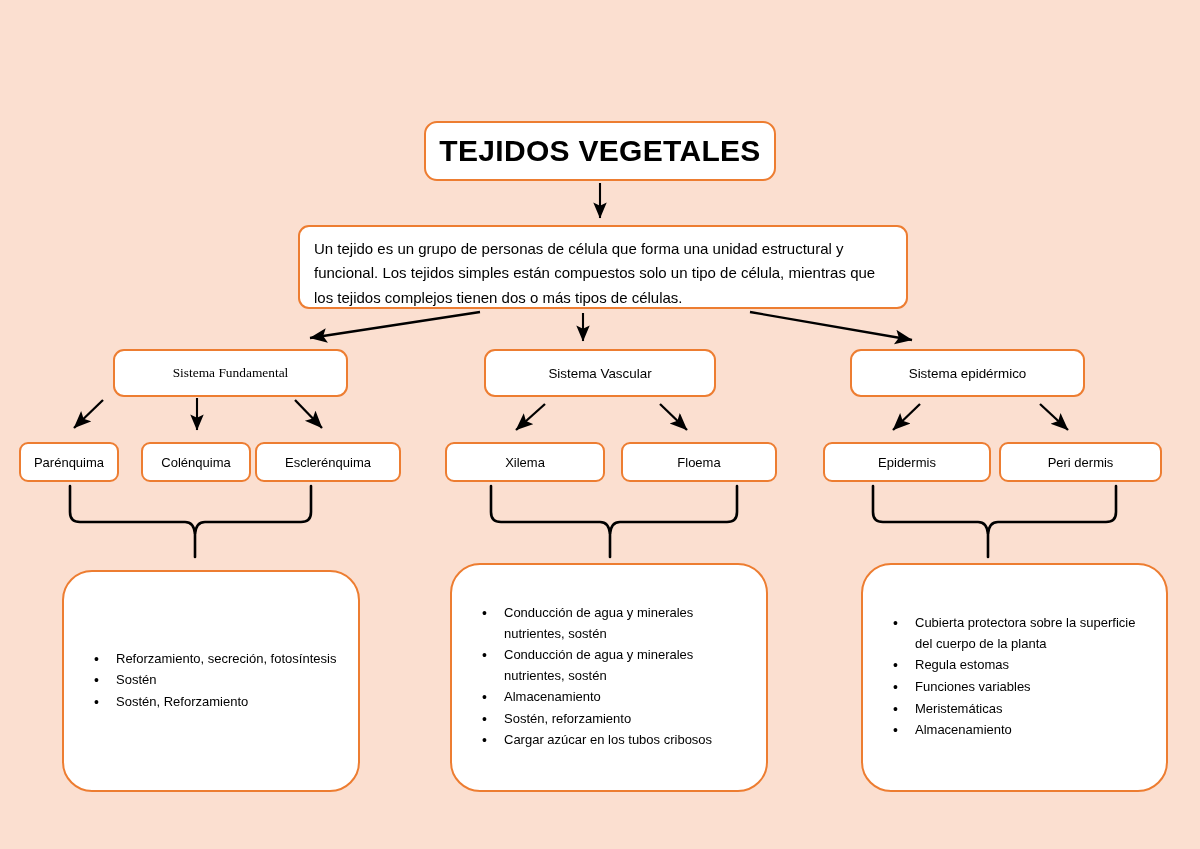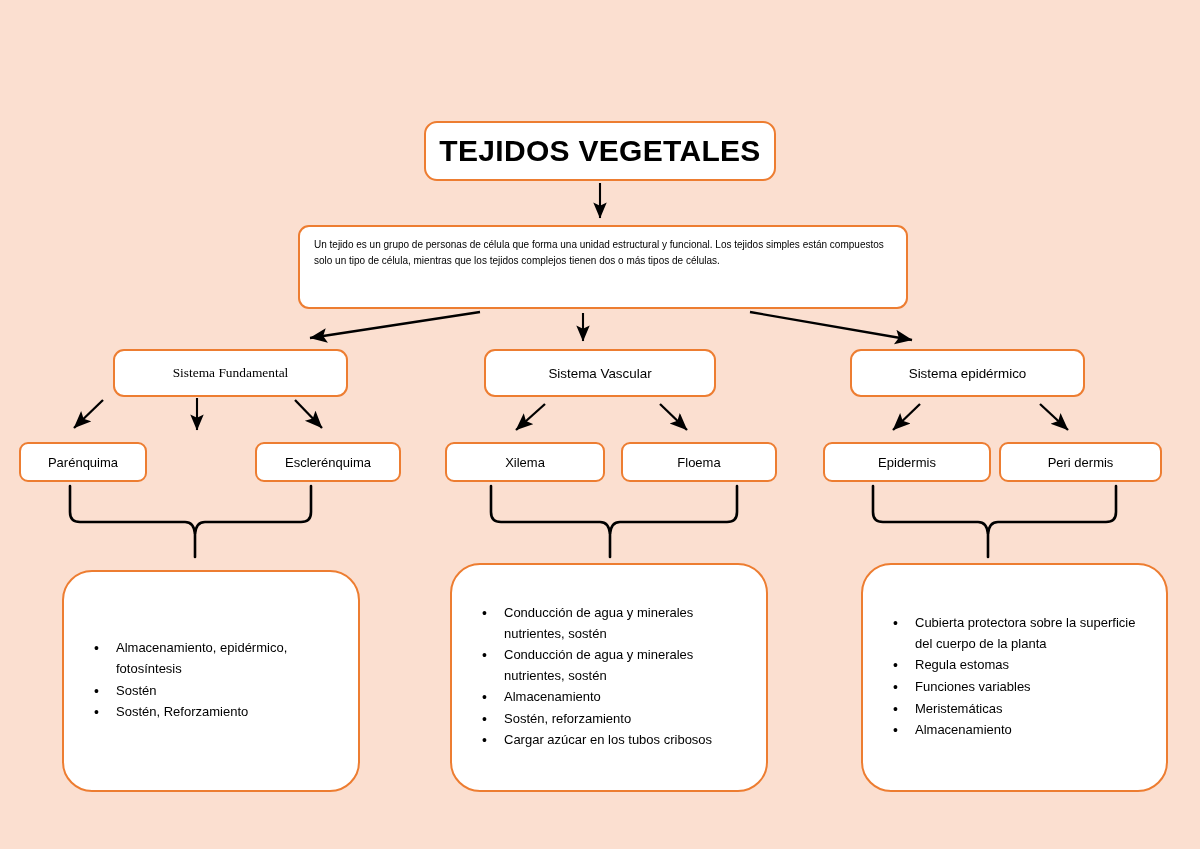--- a/index.html
+++ b/index.html
@@ -49,39 +49,39 @@
   }
   .para-box {
     left: 298px;
     top: 225px;
     width: 610px;
     height: 84px;
     border-radius: 11px;
     align-items: flex-start;
     justify-content: flex-start;
     padding: 10px 14px 8px 14px;
-    font-size: 10px;
+    font-size: 15px;
     line-height: 1.62;
     text-align: left;
   }
   .sys-box {
     height: 48px;
     border-radius: 11px;
     font-size: 13.4px;
   }
   .sys-fundamental { left: 113px;  top: 349px; width: 235px; font-family: Liberation Serif, serif; }
   .sys-vascular    { left: 484px;  top: 349px; width: 232px; }
   .sys-epidermico  { left: 850px;  top: 349px; width: 235px; }
 
   .tis-box {
     height: 40px;
     border-radius: 9px;
     font-size: 13px;
   }
-  .tis-parenquima    { left: 19px;  top: 442px; width: 128px; }
+  .tis-parenquima    { left: 19px;  top: 442px; width: 100px; }
   .tis-colenquima    { left: 141px; top: 442px; width: 110px; }
   .tis-esclerenquima { left: 255px; top: 442px; width: 146px; }
   .tis-xilema        { left: 445px; top: 442px; width: 160px; }
   .tis-floema        { left: 621px; top: 442px; width: 156px; }
   .tis-epidermis     { left: 823px; top: 442px; width: 168px; }
   .tis-peridermis    { left: 999px; top: 442px; width: 163px; }
 
   .list-box {
     border-radius: 30px;
     align-items: center;
@@ -197,41 +197,44 @@
   <div class="box sys-box sys-vascular">
     <span>Sistema Vascular</span>
   </div>
   <div class="box sys-box sys-epidermico">
     <span>Sistema epidérmico</span>
   </div>
 
   <div class="box tis-box tis-parenquima">
     <span>Parénquima</span>
   </div>
+  <div class="box tis-box tis-colenquima">
+    <span>Colénquima</span>
+  </div>
   <div class="box tis-box tis-esclerenquima">
     <span>Esclerénquima</span>
   </div>
 
   <div class="box tis-box tis-xilema">
     <span>Xilema</span>
   </div>
   <div class="box tis-box tis-floema">
     <span>Floema</span>
   </div>
 
   <div class="box tis-box tis-epidermis">
     <span>Epidermis</span>
   </div>
   <div class="box tis-box tis-peridermis">
     <span>Peri dermis</span>
   </div>
 
   <div class="box list-box list-fundamental">
     <ul class="bullets">
-      <li>Almacenamiento, epidérmico, fotosíntesis</li>
+      <li>Reforzamiento, secreción, fotosíntesis</li>
       <li>Sostén</li>
       <li>Sostén, Reforzamiento</li>
     </ul>
   </div>
 
   <div class="box list-box list-vascular">
     <ul class="bullets">
       <li>Conducción de agua y minerales nutrientes, sostén</li>
       <li>Conducción de agua y minerales nutrientes, sostén</li>
       <li>Almacenamiento</li>

